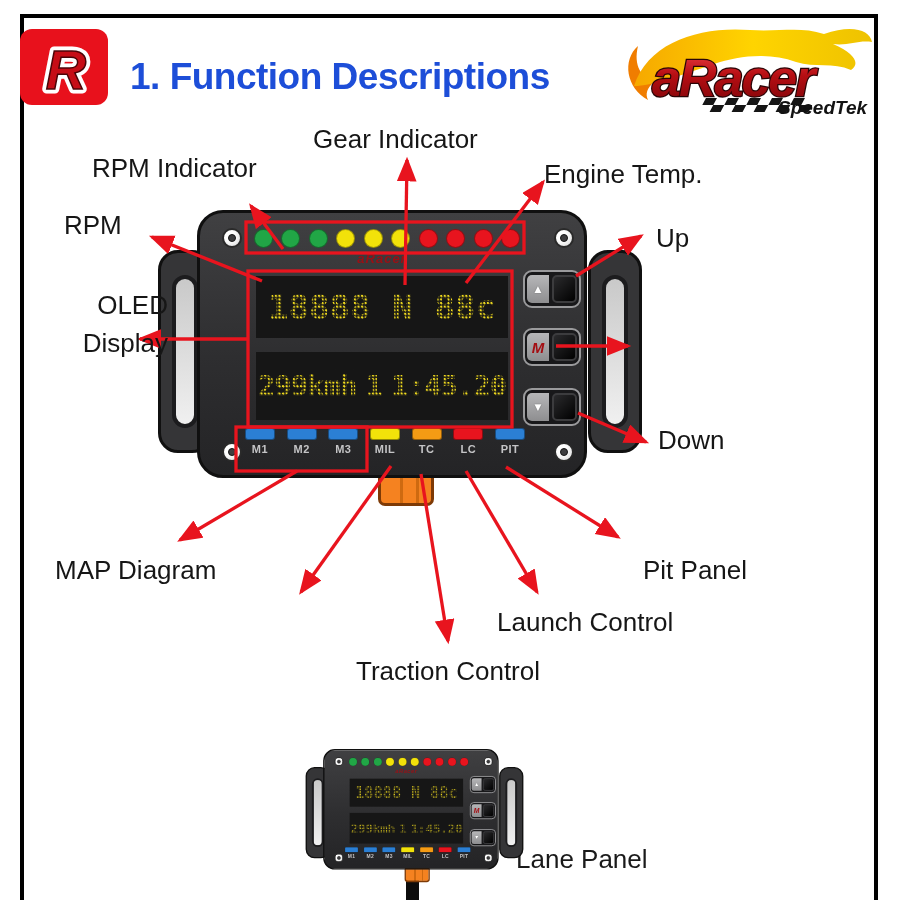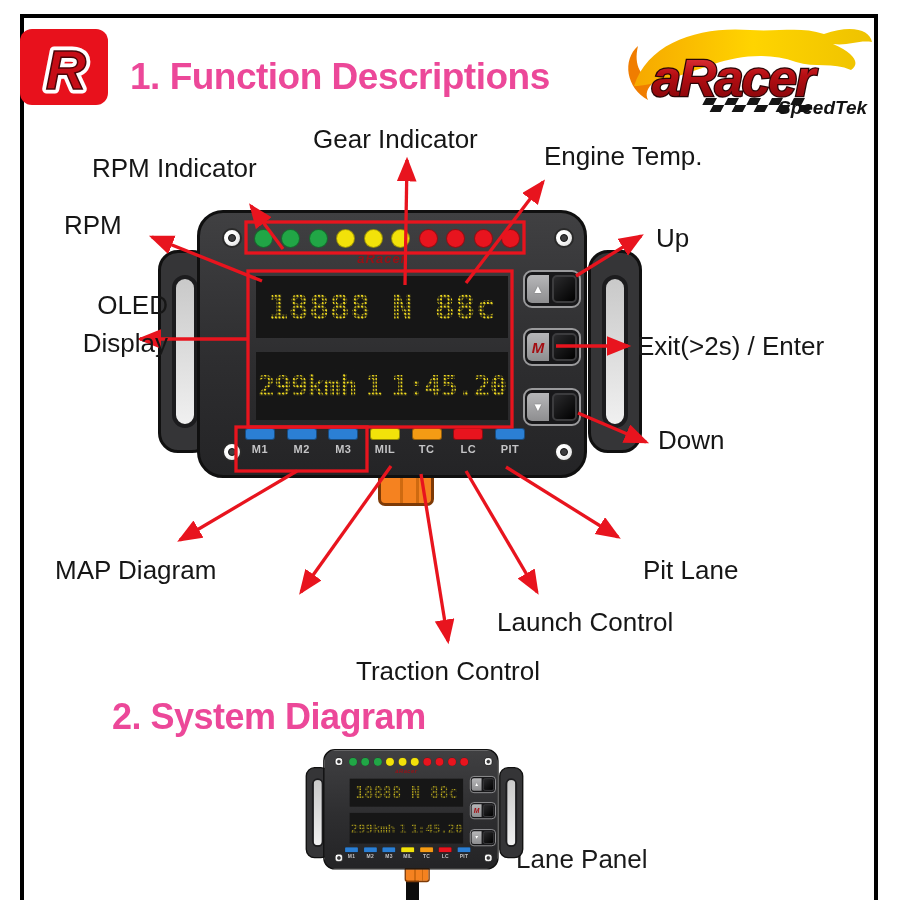--- a/index.html
+++ b/index.html
@@ -1,21 +1,21 @@
 <!DOCTYPE html>
 <html><head>
 <meta charset="utf-8">
 <style>
   html,body{margin:0;padding:0;background:#fff;}
   .page{position:relative;width:900px;height:900px;background:#fff;overflow:hidden;
         font-family:"Liberation Sans",sans-serif;color:#141414;}
   .frame{position:absolute;left:20px;top:14px;width:858px;height:912px;
          border:4px solid #000;box-sizing:border-box;}
   
-  .h1{position:absolute;font-weight:bold;color:#ec4899;letter-spacing:-0.5px;white-space:nowrap;}
+  .h1{position:absolute;font-weight:bold;color:#1d4ed8;letter-spacing:-0.5px;white-space:nowrap;}
   .title1{left:130px;top:56px;font-size:37px;}
   .title2{left:112px;top:696px;font-size:36px;}
   .caption{position:absolute;left:516px;top:844px;font-size:26px;color:#1a1a1a;}
   
   .lbl{position:absolute;font-size:26px;color:#161616;white-space:nowrap;z-index:6;}
   .lbl.wrap{white-space:normal;width:130px;line-height:1.45;text-align:right;}
   
   .rlogo{position:absolute;left:20px;top:29px;z-index:7;}
   
   .alogo{position:absolute;left:618px;top:20px;z-index:7;}
@@ -78,21 +78,20 @@
 <div class="page">
   <div class="frame"></div>
 
   <svg class="rlogo" width="88" height="76" viewBox="0 0 88 76">
     <rect x="0" y="0" width="88" height="76" rx="12" fill="#e8111c"></rect>
     <text x="46" y="60" font-size="56" font-weight="bold" font-style="italic" text-anchor="middle" fill="none" stroke="#ffffff" stroke-width="9" stroke-linejoin="round">R</text>
     <text x="46" y="60" font-size="56" font-weight="bold" font-style="italic" text-anchor="middle" fill="#c60d16" stroke="#4a0407" stroke-width="1.5">R</text>
   </svg>
 
   <div class="h1 title1">1. Function Descriptions</div>
-  <div class="h1 title2">2. System Diagram</div>
 
   <svg class="alogo" width="258" height="100" viewBox="0 0 258 100">
     <defs>
       <linearGradient id="flameG" x1="0" y1="0" x2="1" y2="0">
         <stop offset="0" stop-color="#f6a800"></stop>
           <stop offset="0.5" stop-color="#ffd400"></stop>
           <stop offset="1" stop-color="#eec200"></stop>
       </linearGradient>
       <linearGradient id="redG" x1="0" y1="0" x2="0" y2="1">
         <stop offset="0" stop-color="#ef4146"></stop>
@@ -113,30 +112,29 @@
         <rect x="33" y="7" width="11" height="7"></rect>
       <rect x="55" y="7" width="11" height="7"></rect>
         <rect x="77" y="7" width="11" height="7"></rect>
       <rect x="99" y="7" width="11" height="7"></rect>
     </g>
     <text x="160" y="94" font-size="19" font-weight="bold" font-style="italic" fill="#121212">SpeedTek</text>
   </svg>
 
   <div class="lbl" style="left:313px;top:124px">Gear Indicator</div>
   <div class="lbl" style="left:92px;top:153px">RPM Indicator</div>
-  <div class="lbl" style="left:544px;top:141px">Engine Temp.</div>
+  <div class="lbl" style="left:544px;top:159px">Engine Temp.</div>
   <div class="lbl" style="left:64px;top:210px">RPM</div>
   <div class="lbl wrap" style="left:38px;top:287px">OLED Display</div>
   <div class="lbl" style="left:656px;top:223px">Up</div>
-  <div class="lbl" style="left:637px;top:331px">Exit(&gt;2s) / Enter</div>
   <div class="lbl" style="left:658px;top:425px">Down</div>
   <div class="lbl" style="left:55px;top:555px">MAP Diagram</div>
   <div class="lbl" style="left:356px;top:656px">Traction Control</div>
   <div class="lbl" style="left:497px;top:607px">Launch Control</div>
-  <div class="lbl" style="left:643px;top:555px">Pit Lane</div>
+  <div class="lbl" style="left:643px;top:555px">Pit Panel</div>
 
   <div class="device-group main">
     <div class="wing left">
         <div class="wing-slot"></div>
       </div>
     <div class="wing right">
         <div class="wing-slot"></div>
       </div>
     <div class="dev-body"></div>
     <div class="screw tl"></div>

